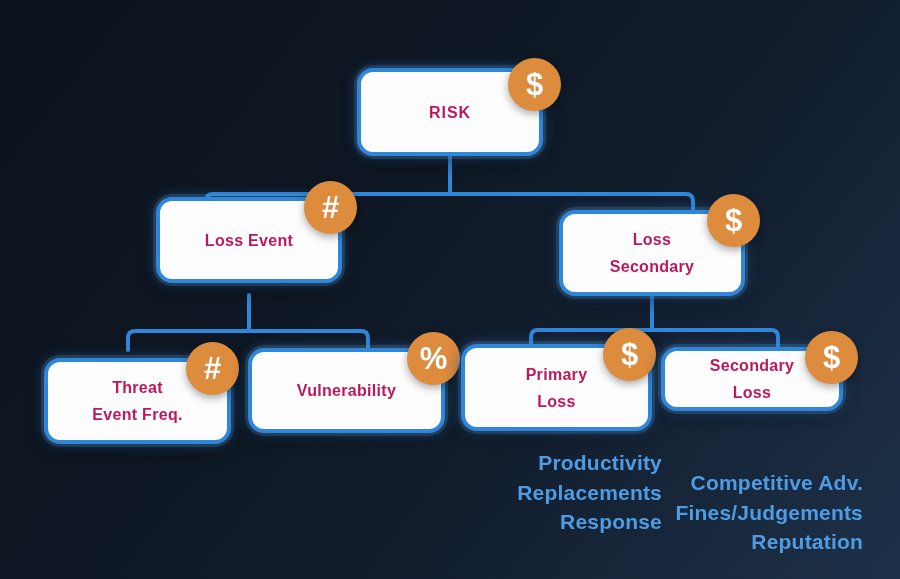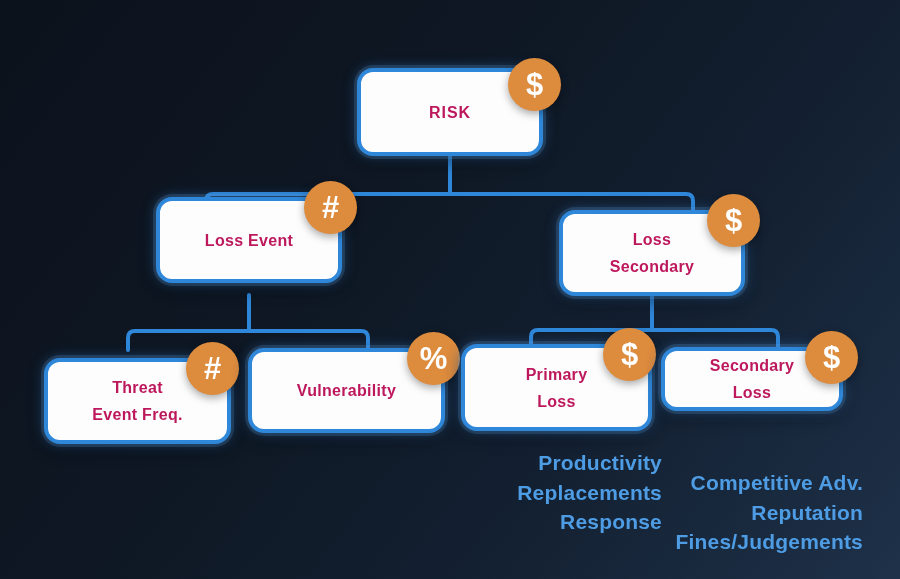--- a/index.html
+++ b/index.html
@@ -151,17 +151,17 @@
   </div>
 
   <div class="loss-list list-primary">
     <div>Productivity</div>
     <div>Replacements</div>
     <div>Response</div>
   </div>
 
   <div class="loss-list list-secondary">
     <div>Competitive Adv.</div>
+    <div>Fines/Judgements</div>
     <div>Reputation</div>
-    <div>Fines/Judgements</div>
   </div>
 
 </div>
 
 </body></html>

